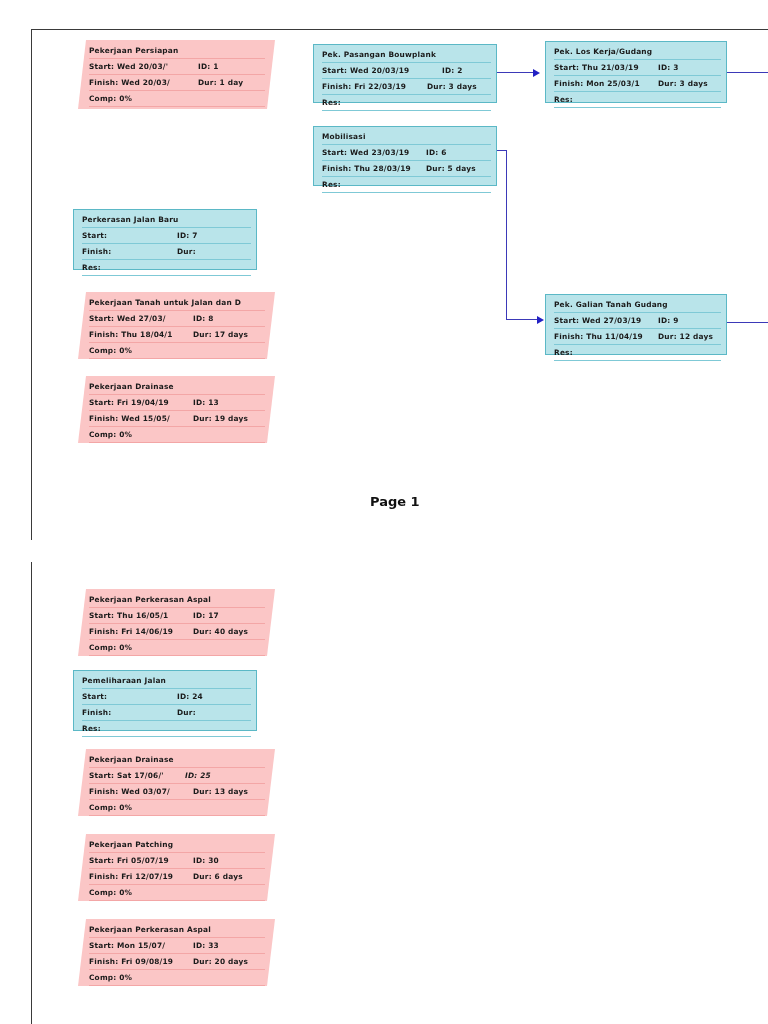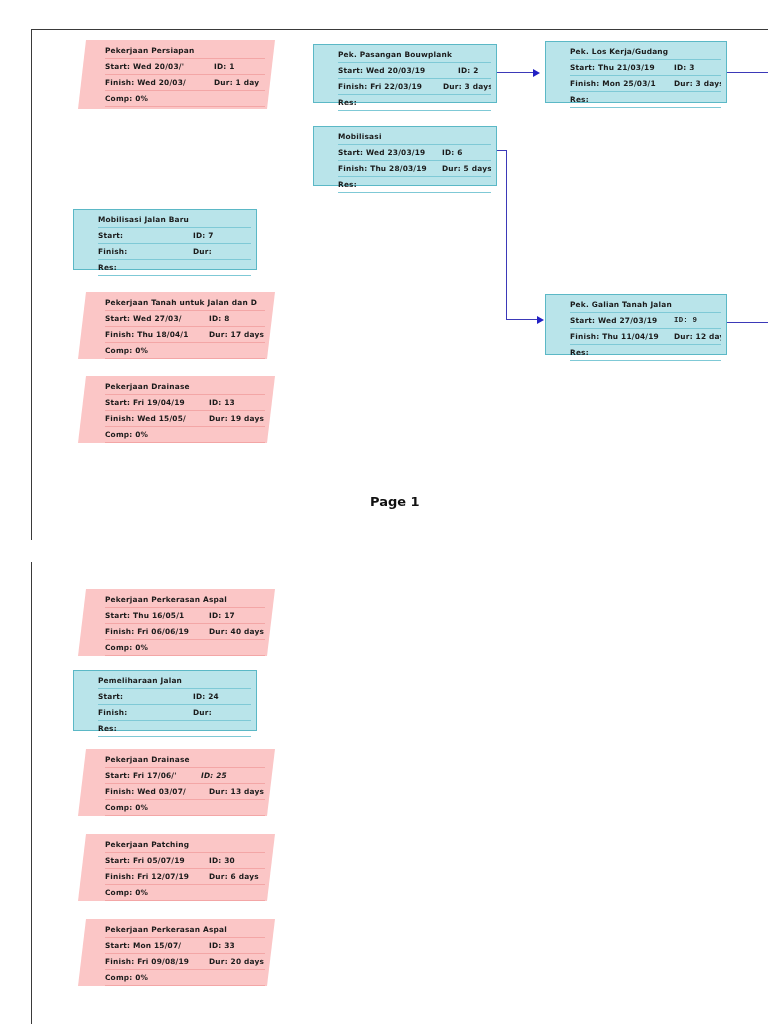--- a/index.html
+++ b/index.html
@@ -34,21 +34,21 @@
   .node.pink .shape::after{
     content:"";position:absolute;inset:0;
     background:
       linear-gradient(to right,transparent 0,transparent 100%);
   }
 
   .rows{position:absolute;inset:0;padding:3px 0 0 0;box-sizing:border-box;}
   .row{
     position:relative;height:16px;line-height:15px;
     font-size:7.4px;font-weight:bold;letter-spacing:.2px;
-    white-space:nowrap;overflow:hidden;margin-left:16px;
+    white-space:nowrap;overflow:hidden;
   }
   .row .c1{position:absolute;left:0;top:0;}
   .row .c2{position:absolute;top:0;}
   .row .rule{position:absolute;left:0;right:0;bottom:0;height:0;}
   .node.blue .row .rule{border-top:1px solid #7fc9d6;}
   .node.pink .row .rule{border-top:1px solid #f3a6a6;}
   .row.last .rule{border:0;}
 
   .node.blue .rows{padding-left:9px;padding-right:6px;}
   .node.pink .rows{padding-left:11px;padding-right:10px;}
@@ -195,21 +195,21 @@
     <div class="seg v" style="left:9px;top:0;height:170px;"></div>
     <div class="seg h" style="left:9px;top:169px;width:33px;"></div>
     <div class="arrow" style="left:40px;top:166px;"></div>
   </div>
 
   <div class="node blue" style="left:73px;top:209px;width:184px;height:61px;">
     <div class="inner">
       <div class="shape"></div>
       <div class="rows">
         <div class="row">
-          <span class="c1">Mobilisasi Jalan Baru</span>
+          <span class="c1">Perkerasan Jalan Baru</span>
           <span class="rule"></span>
         </div>
         <div class="row">
           <span class="c1">Start:</span>
           <span class="c2" style="left:95px;">ID:   7</span>
           <span class="rule"></span>
         </div>
         <div class="row">
           <span class="c1">Finish:</span>
           <span class="c2" style="left:95px;">Dur:</span>
@@ -247,26 +247,26 @@
         </div>
       </div>
     </div>
   </div>
 
   <div class="node blue" style="left:545px;top:294px;width:182px;height:61px;">
     <div class="inner">
       <div class="shape"></div>
       <div class="rows">
         <div class="row">
-          <span class="c1">Pek. Galian Tanah Jalan</span>
+          <span class="c1">Pek. Galian Tanah Gudang</span>
           <span class="rule"></span>
         </div>
         <div class="row">
           <span class="c1">Start: Wed 27/03/19</span>
-          <span class="c2" style="left:104px;font-family:Liberation Mono, monospace;">ID:   9</span>
+          <span class="c2" style="left:104px;">ID:   9</span>
           <span class="rule"></span>
         </div>
         <div class="row">
           <span class="c1">Finish: Thu 11/04/19</span>
           <span class="c2" style="left:104px;">Dur: 12 days</span>
           <span class="rule"></span>
         </div>
         <div class="row last">
           <span class="c1">Res:</span>
           <span class="rule"></span>
@@ -319,21 +319,21 @@
         <div class="row">
           <span class="c1">Pekerjaan Perkerasan Aspal</span>
           <span class="rule"></span>
         </div>
         <div class="row">
           <span class="c1">Start:  Thu 16/05/1</span>
           <span class="c2" style="left:104px;">ID:   17</span>
           <span class="rule"></span>
         </div>
         <div class="row">
-          <span class="c1">Finish: Fri 06/06/19</span>
+          <span class="c1">Finish: Fri 14/06/19</span>
           <span class="c2" style="left:104px;">Dur: 40 days</span>
           <span class="rule"></span>
         </div>
         <div class="row last">
           <span class="c1">Comp: 0%</span>
           <span class="rule"></span>
         </div>
       </div>
     </div>
   </div>
@@ -366,21 +366,21 @@
 
   <div class="node pink" style="left:78px;top:749px;width:197px;height:67px;">
     <div class="inner">
       <div class="shape"></div>
       <div class="rows">
         <div class="row">
           <span class="c1">Pekerjaan Drainase</span>
           <span class="rule"></span>
         </div>
         <div class="row">
-          <span class="c1">Start:  Fri 17/06/'</span>
+          <span class="c1">Start:  Sat 17/06/'</span>
           <span class="c2" style="left:96px;font-style:italic;">ID:   25</span>
           <span class="rule"></span>
         </div>
         <div class="row">
           <span class="c1">Finish: Wed 03/07/</span>
           <span class="c2" style="left:104px;">Dur: 13 days</span>
           <span class="rule"></span>
         </div>
         <div class="row last">
           <span class="c1">Comp: 0%</span>

